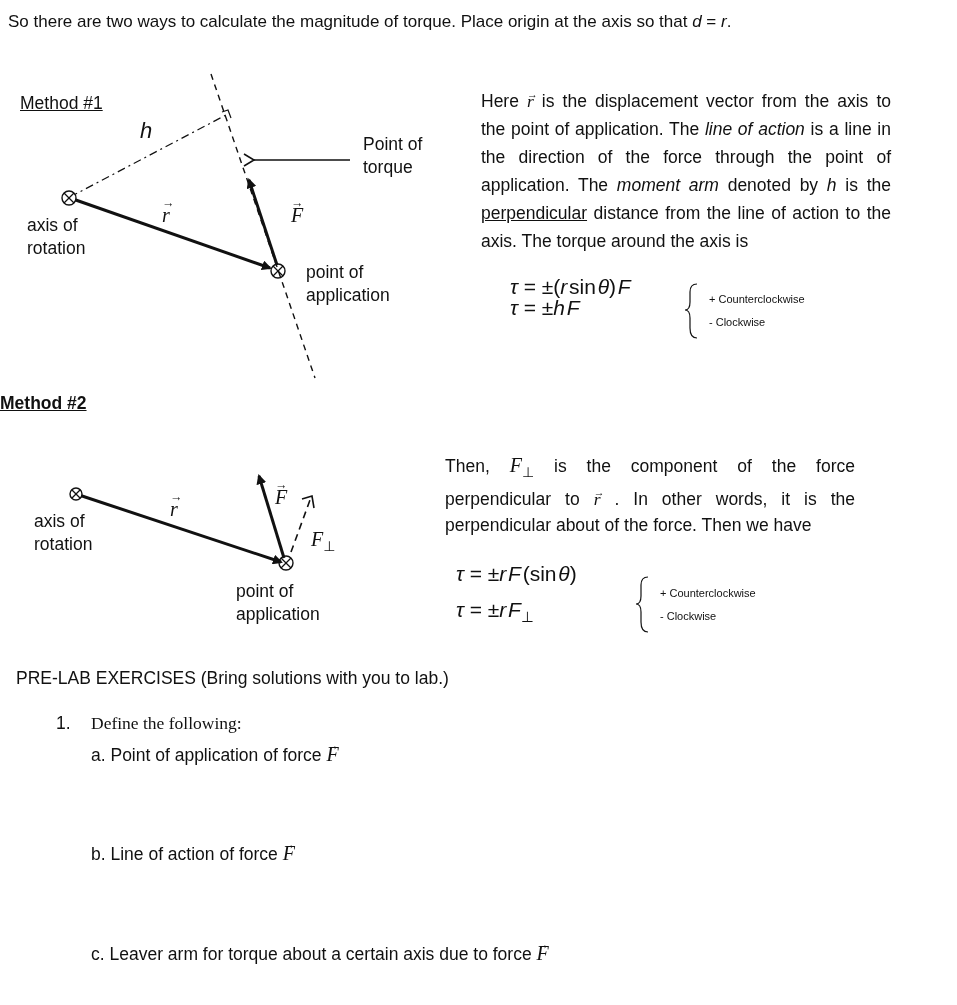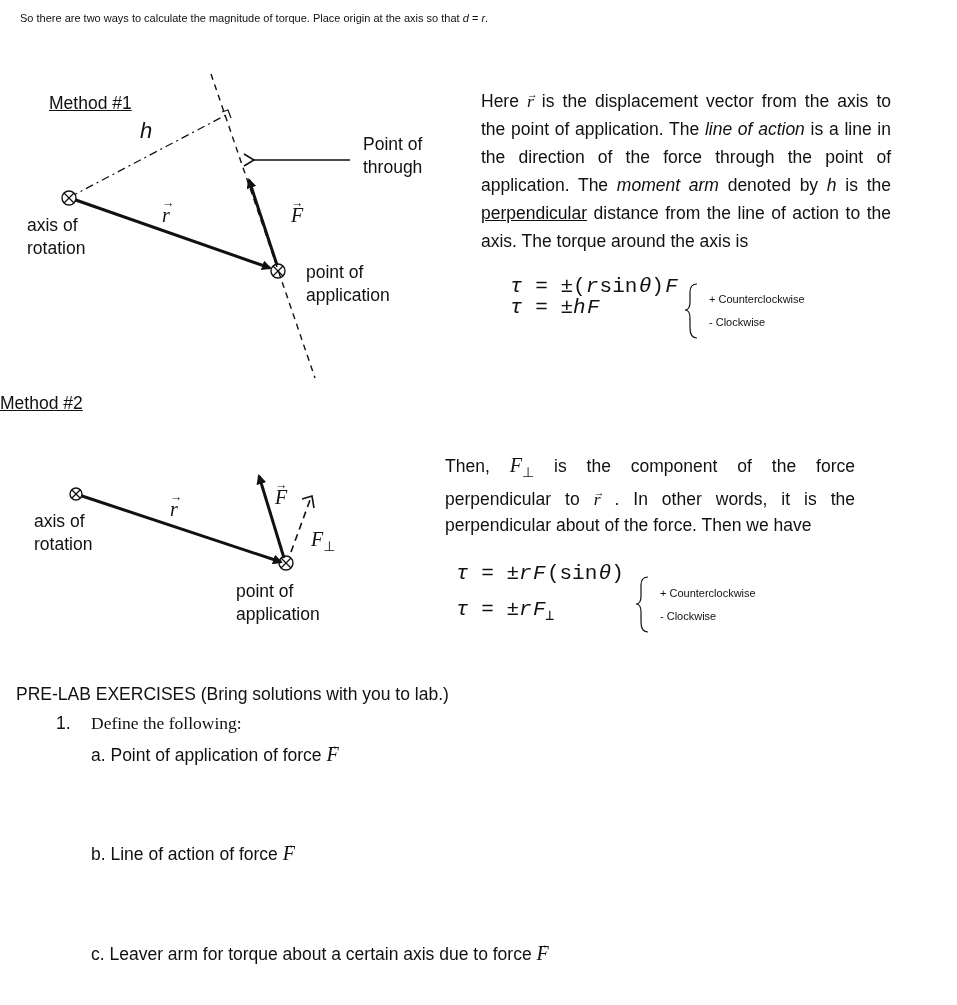--- a/index.html
+++ b/index.html
@@ -2,43 +2,43 @@
 <html><head>
   <meta charset="utf-8">
   <style>
     html, body { margin: 0; padding: 0; background: #ffffff; }
     body {
       width: 957px; height: 1005px; position: relative; overflow: hidden;
       font-family: "Liberation Sans", sans-serif; color: #111111;
     }
     .abs { position: absolute; }
     .serif { font-family: "Liberation Serif", serif; font-style: italic; }
-    .intro { left: 20px; top: 12px; font-size: 11px; white-space: nowrap; }
+    .intro { left: 8px; top: 12px; font-size: 17px; white-space: nowrap; }
     .heading { font-size: 17.5px; text-decoration: underline; white-space: nowrap; }
     .label { font-size: 17.5px; line-height: 23px; white-space: nowrap; }
     .para { font-size: 17.5px; line-height: 28px; text-align: justify; text-align-last: left; }
     .para i { font-style: italic; }
     .para u { text-decoration: underline; }
-    .eq { font-family: Liberation Mono, monospace; font-size: 21px; white-space: nowrap; }
+    .eq { font-family: Liberation Sans, sans-serif; font-size: 21px; white-space: nowrap; }
     .eq i { font-style: italic; }
     .brace-text { font-size: 11px; line-height: 23px; white-space: nowrap; }
     .vec { position: relative; display: inline-block; font-family: "Liberation Serif", serif; font-style: italic; }
     .vec::before {
       content: "\2192"; position: absolute; left: 0; right: 0; top: -0.62em;
       font-size: 0.62em; text-align: center; font-style: normal;
     }
     sub.perp { font-size: 0.7em; vertical-align: -0.35em; font-style: normal; }
     svg { position: absolute; left: 0; top: 0; }
   </style>
 </head>
 <body>
 
 <div class="abs intro"><span>So there are two ways to calculate the magnitude of torque.   Place origin at the axis so that </span><i>d</i><span> = </span><i>r</i><span>.</span></div>
 
-<div class="abs heading" style="left:20px; top:93px;margin-left:29px;">Method #1</div>
+<div class="abs heading" style="left:20px; top:93px;">Method #1</div>
 
 <svg width="957" height="1005">
   <defs>
     <marker id="arrowhead" markerWidth="10" markerHeight="10" refX="8" refY="5" orient="auto" markerUnits="userSpaceOnUse">
       <path d="M0,0 L10,5 L0,10 Z" fill="#111"></path>
     </marker>
     <marker id="openarrow" markerWidth="14" markerHeight="14" refX="2" refY="7" orient="auto" markerUnits="userSpaceOnUse">
       <path d="M12,1 L2,7 L12,13" fill="none" stroke="#111" stroke-width="1.6"></path>
     </marker>
   </defs>
@@ -86,41 +86,41 @@
 
   <path d="M697,284 Q690,284 690,292 L690,302 Q690,310 685,310 Q690,310 690,318 L690,328 Q690,338 697,338" fill="none" stroke="#111" stroke-width="1.2"></path>
   <path d="M648,577 Q641,577 641,585 L641,596 Q641,604 636,604 Q641,604 641,612 L641,622 Q641,632 648,632" fill="none" stroke="#111" stroke-width="1.2"></path>
 </svg>
 
 <div class="abs serif" style="left:140px; top:118px; font-size:22px; font-family:'Liberation Sans',sans-serif;">h</div>
 <div class="abs" style="left:162px; top:204px; font-size:20px;"><span class="vec">r</span></div>
 <div class="abs" style="left:291px; top:204px; font-size:20px;"><span class="vec">F</span></div>
 <div class="abs label" style="left:363px; top:133px;">
   <div>Point of</div>
-  <div>through</div>
+  <div>torque</div>
 </div>
 <div class="abs label" style="left:27px; top:214px;">
   <div>axis of</div>
   <div>rotation</div>
 </div>
 <div class="abs label" style="left:306px; top:261px;">
   <div>point of</div>
   <div>application</div>
 </div>
 
 <div class="abs para" style="left:481px; top:87px; width:410px;"><span>Here </span><span class="vec">r</span><span> is  the  displacement  vector  from  the axis to the point of application.  The </span><i>line of action</i><span> is a line in the direction of the force through the point of application.  The </span><i>moment arm</i><span>  denoted  by  </span><i>h</i><span>  is  the  </span><u>perpendicular</u><span> distance from the line of action to the axis.  The torque around the axis is</span></div>
 
 <div class="abs eq" style="left:510px; top:275px;"><i>τ</i> = ±(<i>r</i> sin <i>θ</i>) <i>F</i></div>
 <div class="abs eq" style="left:510px; top:296px;text-align:center;"><i>τ</i> = ±<i>h</i> <i>F</i></div>
 <div class="abs brace-text" style="left:709px; top:288px;">
   <div>+ Counterclockwise</div>
   <div>- Clockwise</div>
 </div>
 
-<div class="abs heading" style="left:0px; top:393px;">Method #2</div>
+<div class="abs heading" style="left:0px; top:393px;font-weight:bold;">Method #2</div>
 
 <div class="abs" style="left:170px; top:498px; font-size:20px;"><span class="vec">r</span></div>
 <div class="abs" style="left:275px; top:486px; font-size:20px;"><span class="vec">F</span></div>
 <div class="abs serif" style="left:311px; top:528px; font-size:20px;"><span>F</span><sub class="perp">⊥</sub></div>
 <div class="abs label" style="left:34px; top:510px;">
   <div>axis of</div>
   <div>rotation</div>
 </div>
 <div class="abs label" style="left:236px; top:580px;">
   <div>point of</div>
@@ -129,19 +129,19 @@
 
 <div class="abs para" style="left:445px; top:452px; width:410px; line-height:26px;"><span>Then,   </span><span class="serif" style="font-size:20px;"><span>F</span><sub class="perp">⊥</sub></span><span> is  the  component  of  the  force perpendicular  to </span><span class="vec">r</span><span> .  In  other  words,  it  is  the perpendicular about of the force.  Then we have</span></div>
 
 <div class="abs eq" style="left:456px; top:562px;"><i>τ</i> = ±<i>r</i> <i>F</i> (sin <i>θ</i>)</div>
 <div class="abs eq" style="left:456px; top:598px;"><i>τ</i> = ±<i>r</i> <i>F</i><sub class="perp">⊥</sub></div>
 <div class="abs brace-text" style="left:660px; top:582px;">
   <div>+ Counterclockwise</div>
   <div>- Clockwise</div>
 </div>
 
-<div class="abs label" style="left:16px; top:683px;">PRE-LAB EXERCISES (Bring solutions with you to lab.)</div>
+<div class="abs label" style="left:16px; top:667px;">PRE-LAB EXERCISES (Bring solutions with you to lab.)</div>
 <div class="abs label" style="left:56px; top:712px;">1.</div>
 <div class="abs label" style="left:91px; top:712px;font-family:Liberation Serif, serif;">Define the following:</div>
 
 <div class="abs label" style="left:91px; top:743px;"><span>a. Point of application of force </span><span class="vec" style="font-size:20px;">F</span></div>
 <div class="abs label" style="left:91px; top:842px;"><span>b. Line of action of force </span><span class="vec" style="font-size:20px;">F</span></div>
 <div class="abs label" style="left:91px; top:942px;"><span>c. Leaver arm for torque about a certain axis due to force </span><span class="vec" style="font-size:20px;">F</span></div>
 
 </body></html>

